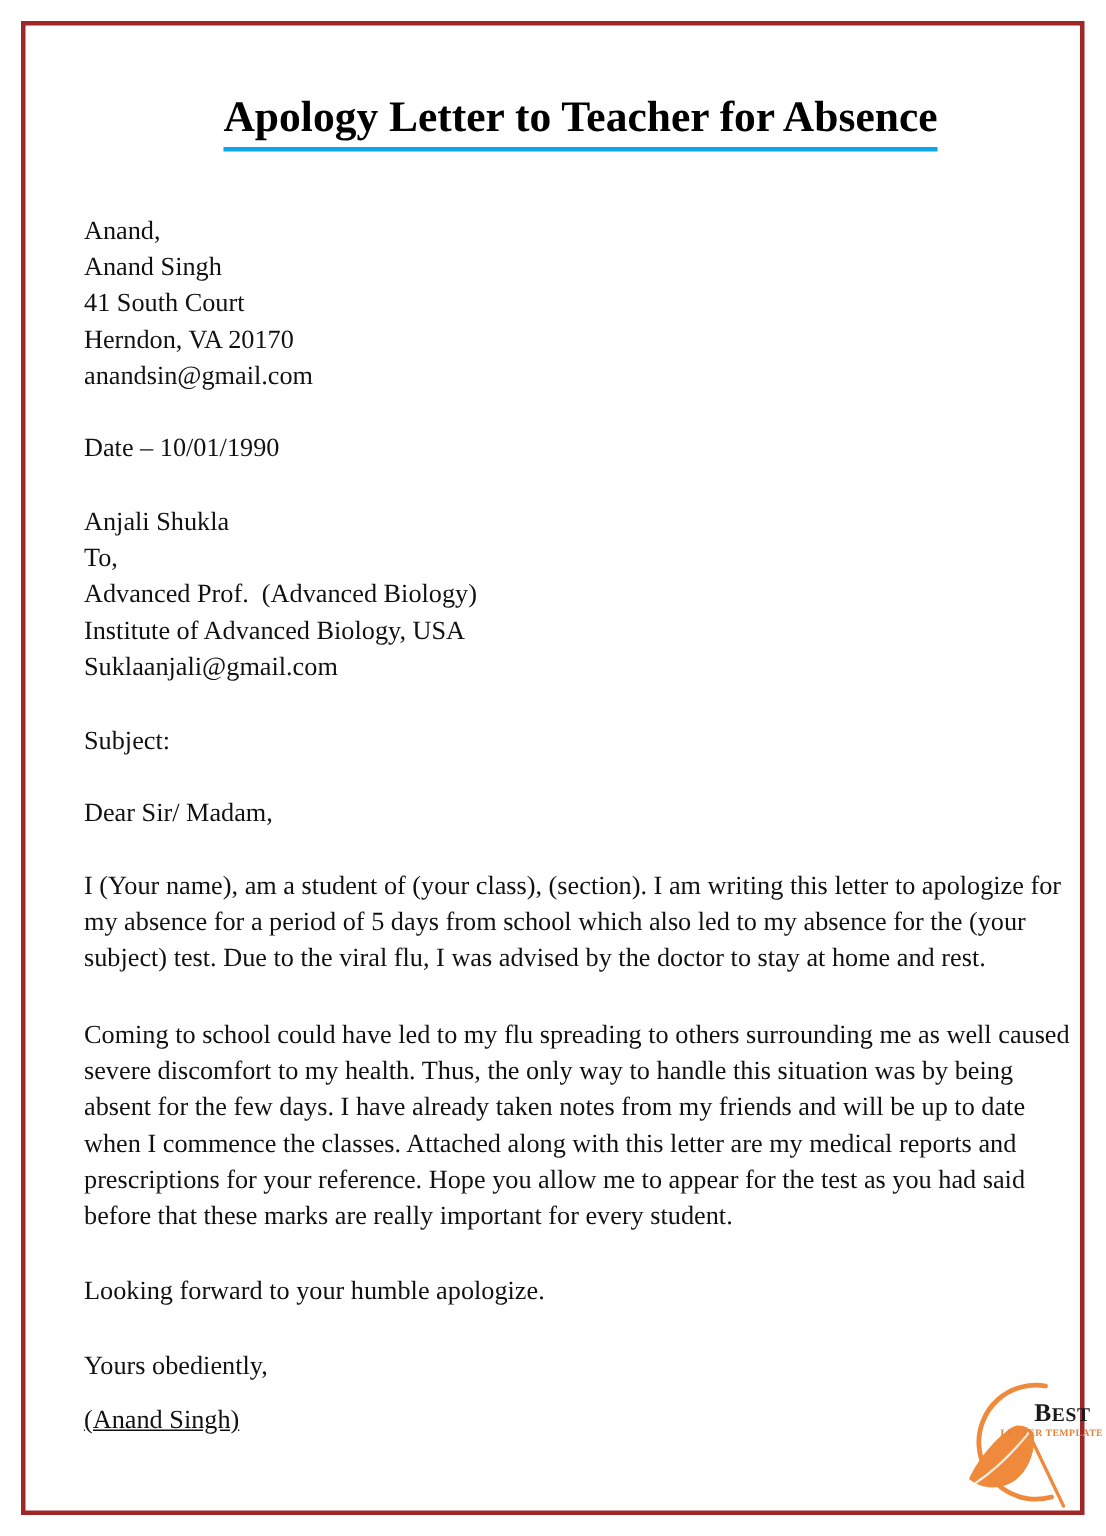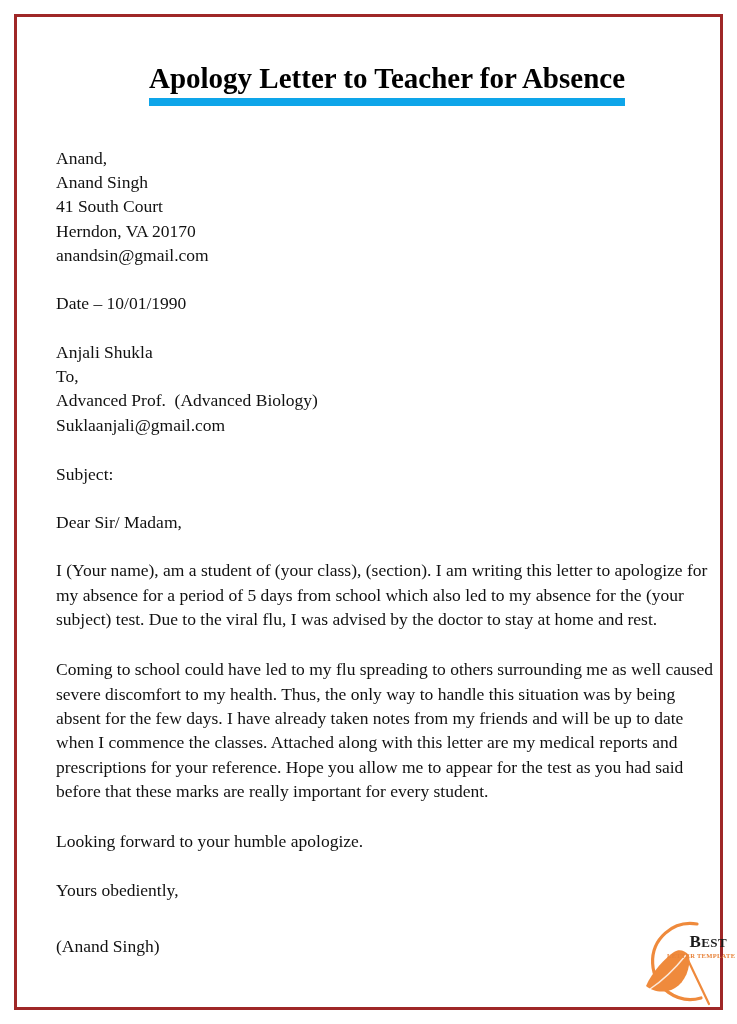--- a/index.html
+++ b/index.html
@@ -48,21 +48,21 @@
     font-size: 29px;
     font-weight: bold;
     color: #000000;
     letter-spacing: 0px;
     line-height: 1.1;
     margin: 0 0 0 0;
     padding-bottom: 2px;
   }
   .doc-title .title-text {
     display: inline-block;
-    border-bottom: 8px solid #0ea5e9;
+    border-bottom: 3px solid #0ea5e9;
     padding-bottom: 3px;
   }
 
   
   .block {
     font-size: 17.5px;
     color: #111111;
     line-height: 24.3px;
   }
   .line {
@@ -71,21 +71,21 @@
 
   .sender-block { margin-top: 38px; }
   .date-line    { margin-top: 24px; }
   .recipient-block { margin-top: 24px; }
   .subject-line { margin-top: 25px; }
   .salutation-line { margin-top: 24px; }
   .para { margin-top: 24px; text-align: left; }
   .para.second { margin-top: 26px; }
   .closing-line { margin-top: 26px; }
   .signoff-line { margin-top: 25px; }
-  .signature-line { margin-top: 31px; }
+  .signature-line { margin-top: 12px; text-decoration: underline; }
 
   
   .logo {
     position: absolute;
     left: 606px;
     top: 893px;
     width: 100px;
     height: 104px;
   }
   .logo svg {
@@ -140,20 +140,21 @@
         <div class="line">Herndon, VA 20170</div>
         <div class="line">anandsin@gmail.com</div>
       </div>
 
       <div class="block date-line">Date – 10/01/1990</div>
 
       <div class="block recipient-block">
         <div class="line">Anjali Shukla</div>
         <div class="line">To,</div>
         <div class="line">Advanced Prof.  (Advanced Biology)</div>
+        <div class="line">Institute of Advanced Biology, USA</div>
         <div class="line">Suklaanjali@gmail.com</div>
       </div>
 
       <div class="block subject-line">Subject:</div>
 
       <div class="block salutation-line">Dear Sir/ Madam,</div>
 
       <div class="block para first">I (Your name), am a student of (your class), (section). I am writing this letter to apologize for my absence for a period of 5 days from school which also led to my absence for the (your subject) test. Due to the viral flu, I was advised by the doctor to stay at home and rest.</div>
 
       <div class="block para second">Coming to school could have led to my flu spreading to others surrounding me as well caused severe discomfort to my health. Thus, the only way to handle this situation was by being absent for the few days. I have already taken notes from my friends and will be up to date when I commence the classes. Attached along with this letter are my medical reports and prescriptions for your reference. Hope you allow me to appear for the test as you had said before that these marks  are really important for every student.</div>

